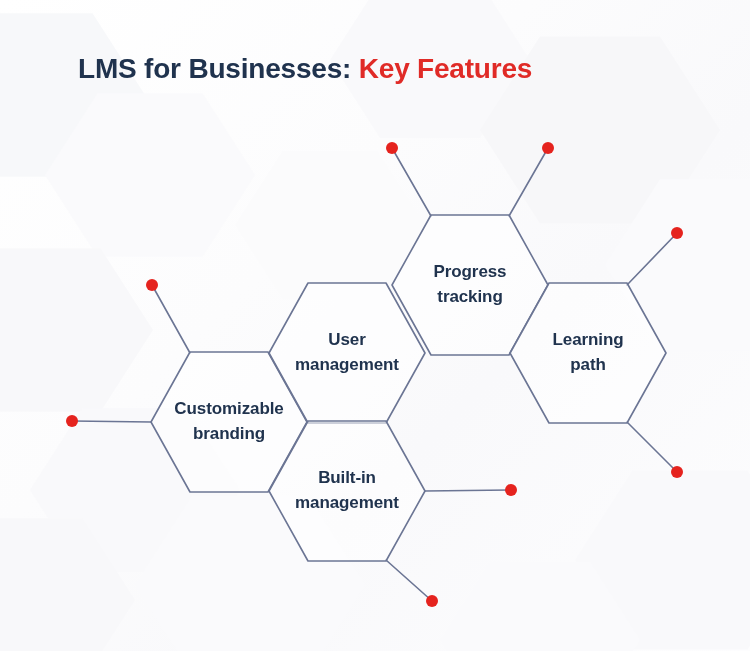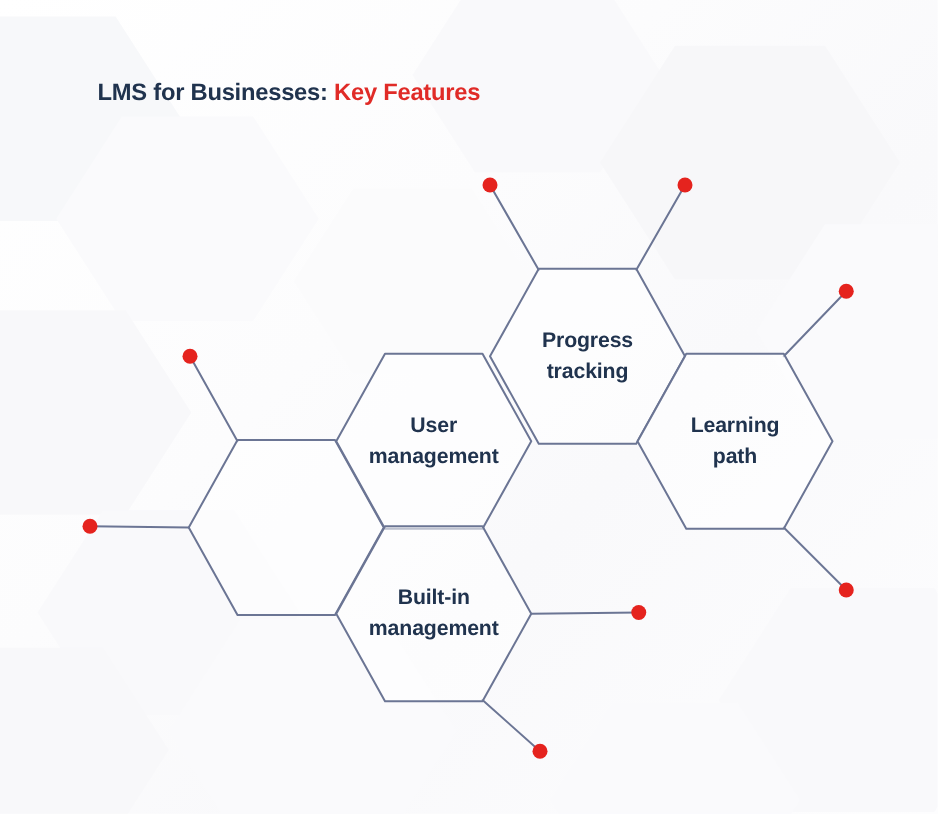--- a/index.html
+++ b/index.html
@@ -29,26 +29,25 @@
   }
   #diagram-svg {
     position: absolute;
     left: 0; top: 0;
     width: 750px; height: 651px;
   }
   #title {
     position: absolute;
     left: 78px;
     top: 52px;
-    font-size: 19px;
+    font-size: 28px;
     font-weight: bold;
     letter-spacing: -0.2px;
     white-space: nowrap;
     line-height: 1.2;
-    margin-top: 12px;
   }
   #title .title-main { color: #20334e; }
   #title .title-accent { color: #e02b27; }
   .hex-label {
     position: absolute;
     transform: translate(-50%, -50%);
     text-align: center;
     color: #20334e;
     font-size: 17px;
     font-weight: bold;
@@ -99,20 +98,22 @@
       <circle cx="392" cy="148" r="6" fill="#e5231e"></circle>
       <circle cx="548" cy="148" r="6" fill="#e5231e"></circle>
       <circle cx="152" cy="285" r="6" fill="#e5231e"></circle>
       <circle cx="72" cy="421" r="6" fill="#e5231e"></circle>
       <circle cx="677" cy="233" r="6" fill="#e5231e"></circle>
       <circle cx="677" cy="472" r="6" fill="#e5231e"></circle>
       <circle cx="511" cy="490" r="6" fill="#e5231e"></circle>
       <circle cx="432" cy="601" r="6" fill="#e5231e"></circle>
     </svg>
 
+<div class="hex-label" style="left: 229px; top: 422px;">Customizable
+branding</div>
     <div class="hex-label" style="left: 347px; top: 353px;">User
 management</div>
     <div class="hex-label" style="left: 470px; top: 285px;">Progress
 tracking</div>
     <div class="hex-label" style="left: 588px; top: 353px;">Learning
 path</div>
     <div class="hex-label" style="left: 347px; top: 491px;">Built-in
 management</div>
   </div>
 

